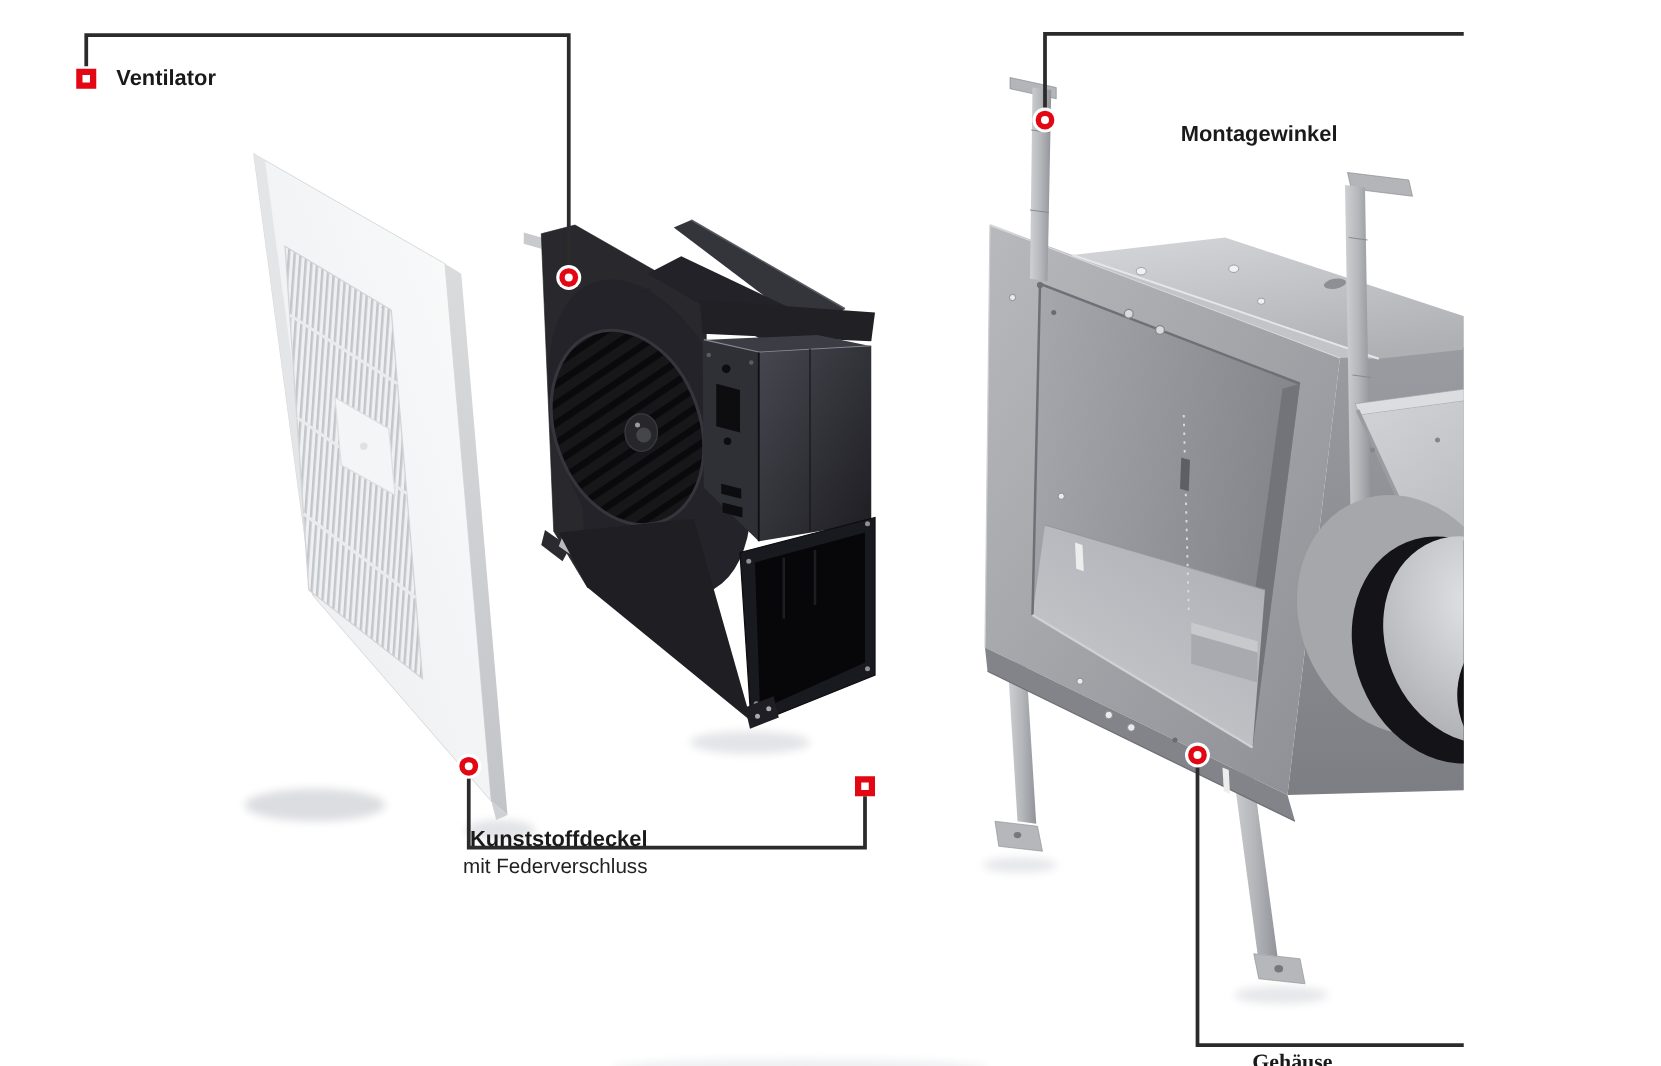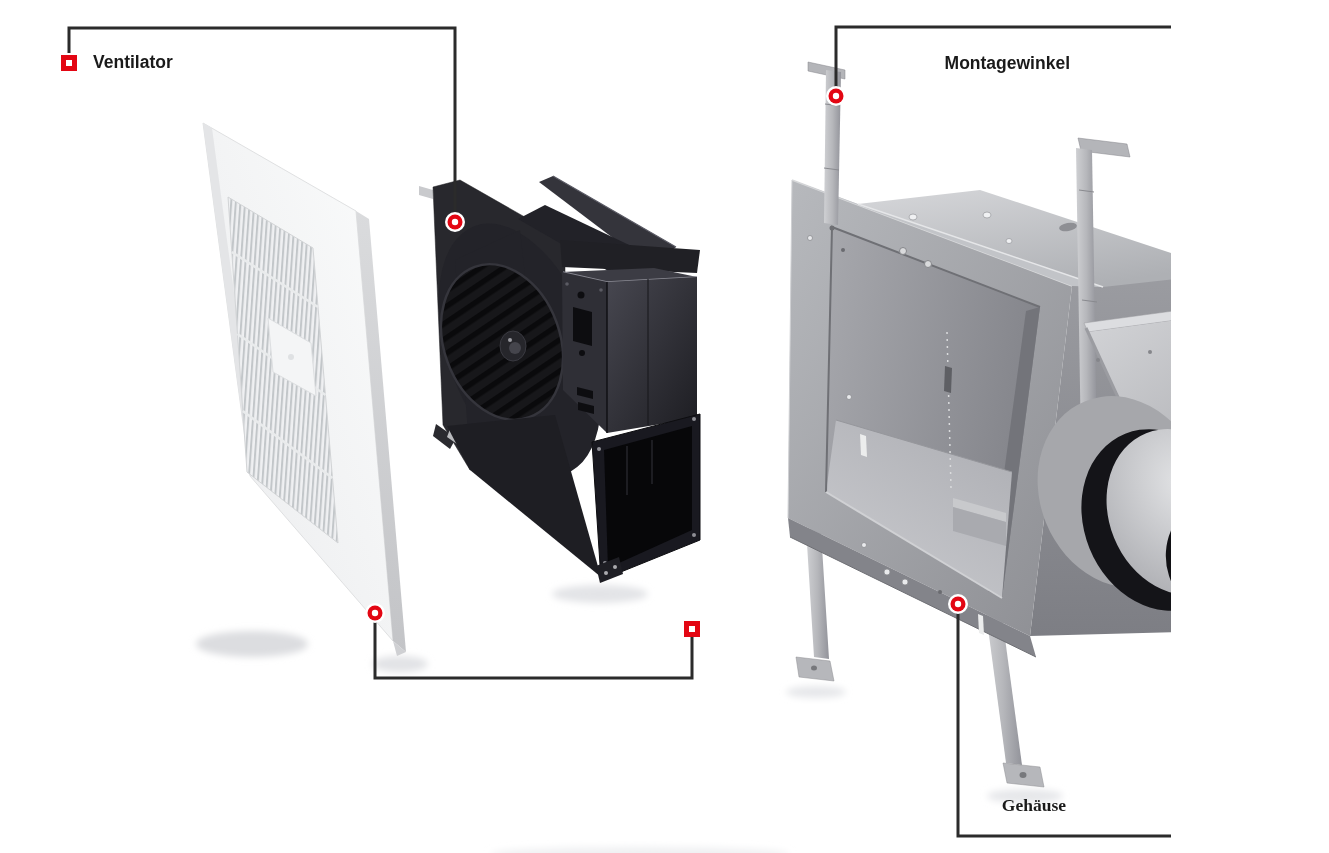--- a/index.html
+++ b/index.html
@@ -1,21 +1,21 @@
 <!DOCTYPE html>
 <html><head>
 <meta charset="utf-8">
 <style>
   html,body{margin:0;padding:0;background:#ffffff;}
   #stage{position:relative;width:1171px;height:853px;background:#ffffff;overflow:hidden;
          font-family:"Liberation Sans",sans-serif;}
   #artwork{position:absolute;left:0;top:0;width:1329px;height:853px;}
   .callout-label{position:absolute;color:#1a1a1a;font-size:17.5px;font-weight:700;
                  line-height:1.25;white-space:nowrap;}
-  .callout-label.right{text-align:right;}
+  .callout-label.right{text-align:right;margin-top:44px;}
   .sub{font-weight:400;font-size:16.5px;color:#222;}
 </style>
 </head>
 <body>
 <div id="stage">
 
 <svg id="artwork" viewBox="0 0 1329 853">
   <defs>
     <filter id="soft" x="-50%" y="-50%" width="200%" height="200%">
           <feGaussianBlur stdDeviation="3.5"></feGaussianBlur>
@@ -289,16 +289,20 @@
           <circle cx="958" cy="604" r="7.5" fill="#e30613"></circle>
           <circle cx="958" cy="604" r="3.2" fill="#ffffff"></circle>
     </g>
   </g>
 </svg>
 
 <div class="callout-label" style="left:93px;top:52px;">Ventilator</div>
 
 <div class="callout-label right" style="right:101px;top:53px;">Montagewinkel</div>
 
+<div class="callout-label right" style="right:653px;top:617px;">
+  <div>Kunststoffdeckel</div>
+  <div class="sub">mit Federverschluss</div>
+</div>
 
 <div class="callout-label right" style="right:105px;top:795px;font-family:Liberation Serif, serif;">Gehäuse</div>
 
 </div>
 
 </body></html>

